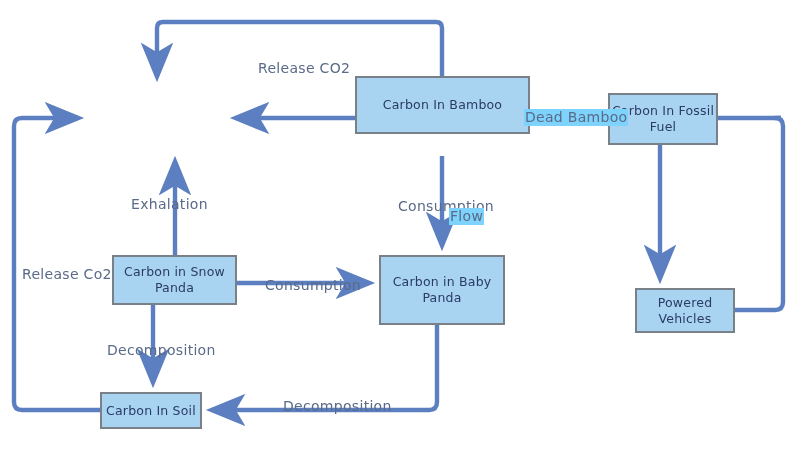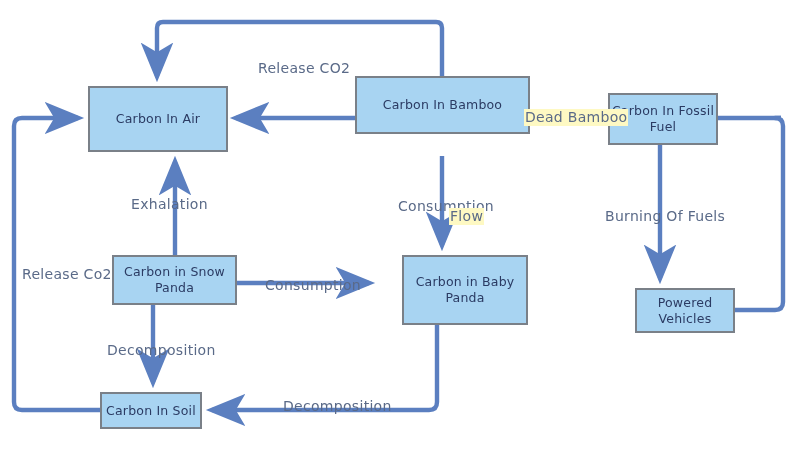--- a/index.html
+++ b/index.html
@@ -40,21 +40,21 @@
   .edge-label {
     position: absolute;
     color: #5a6a88;
     font-size: 14px;
     line-height: 1.2;
     white-space: nowrap;
     letter-spacing: 0.3px;
     z-index: 4;
   }
   .edge-label.boxed {
-    background: #fef9c3;
+    background: #7dd3fc;
     padding: 0 1px;
   }
   .edge-label.plain {
     background: transparent;
   }
 </style>
 </head>
 <body>
 
 <div id="canvas">
@@ -84,37 +84,34 @@
 
       <path d="M 437 325 L 437 402 Q 437 410 429 410 L 212 410" marker-end="url(#ah)"></path>
 
       <path d="M 660 145 L 660 278" marker-end="url(#ah)"></path>
 
       <path d="M 709 310 L 775 310 Q 783 310 783 302 L 783 126 Q 783 118 775 118 L 781 118"></path>
 
     </g>
   </svg>
 
-  <div class="node" style="left:88px;top:86px;width:140px;height:66px;">
-    <span>Carbon In Air</span>
-  </div>
 
   <div class="node" style="left:355px;top:76px;width:175px;height:58px;">
     <span>Carbon In Bamboo</span>
   </div>
 
   <div class="node" style="left:608px;top:93px;width:110px;height:52px;">
     <span>Carbon In Fossil Fuel</span>
   </div>
 
   <div class="node" style="left:112px;top:255px;width:125px;height:50px;">
     <span>Carbon in Snow Panda</span>
   </div>
 
-  <div class="node" style="left:379px;top:255px;width:126px;height:70px;margin-left:23px;">
+  <div class="node" style="left:379px;top:255px;width:126px;height:70px;">
     <span>Carbon in Baby Panda</span>
   </div>
 
   <div class="node" style="left:609px;top:288px;width:100px;height:45px;margin-left:26px;">
     <span>Powered Vehicles</span>
   </div>
 
   <div class="node" style="left:100px;top:392px;width:102px;height:37px;">
     <span>Carbon In Soil</span>
   </div>
@@ -122,21 +119,20 @@
   <div class="edge-label plain" style="left:258px;top:60px;">Release CO2</div>
 
   <div class="edge-label boxed" style="left:524px;top:109px;">Dead Bamboo</div>
 
   <div class="edge-label plain" style="left:131px;top:196px;text-align:right;">Exhalation</div>
 
   <div class="edge-label plain" style="left:398px;top:198px;">Consumption</div>
 
   <div class="edge-label boxed" style="left:449px;top:208px;">Flow</div>
 
-  <div class="edge-label plain" style="left:605px;top:208px;">Burning Of Fuels</div>
 
   <div class="edge-label plain" style="left:22px;top:266px;">Release Co2</div>
 
   <div class="edge-label plain" style="left:265px;top:277px;">Consumption</div>
 
   <div class="edge-label plain" style="left:107px;top:342px;">Decomposition</div>
 
   <div class="edge-label plain" style="left:283px;top:398px;">Decomposition</div>
 
 </div>

